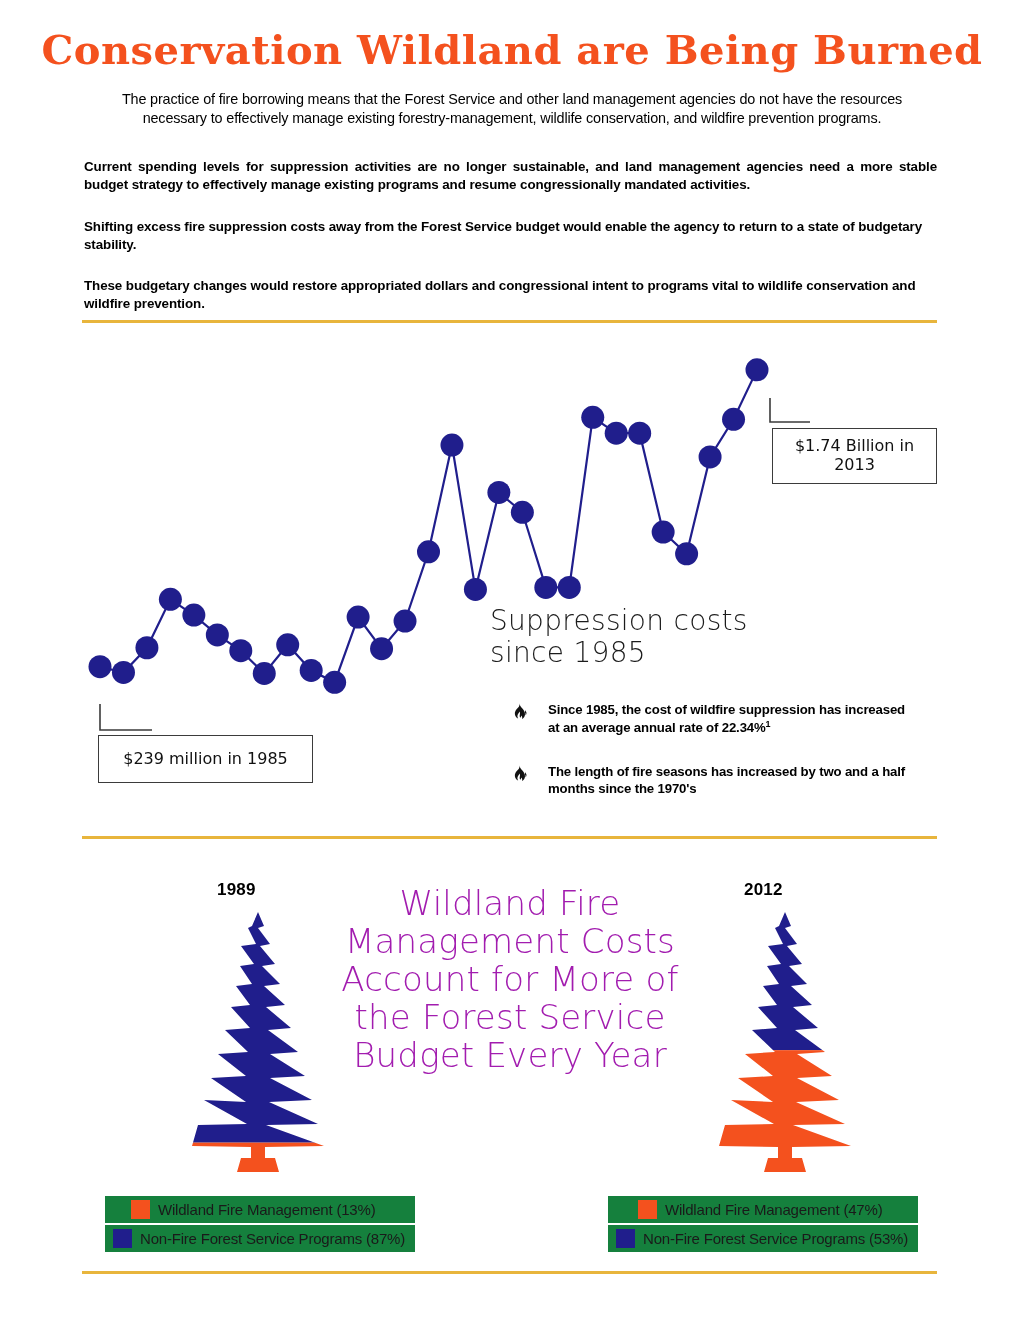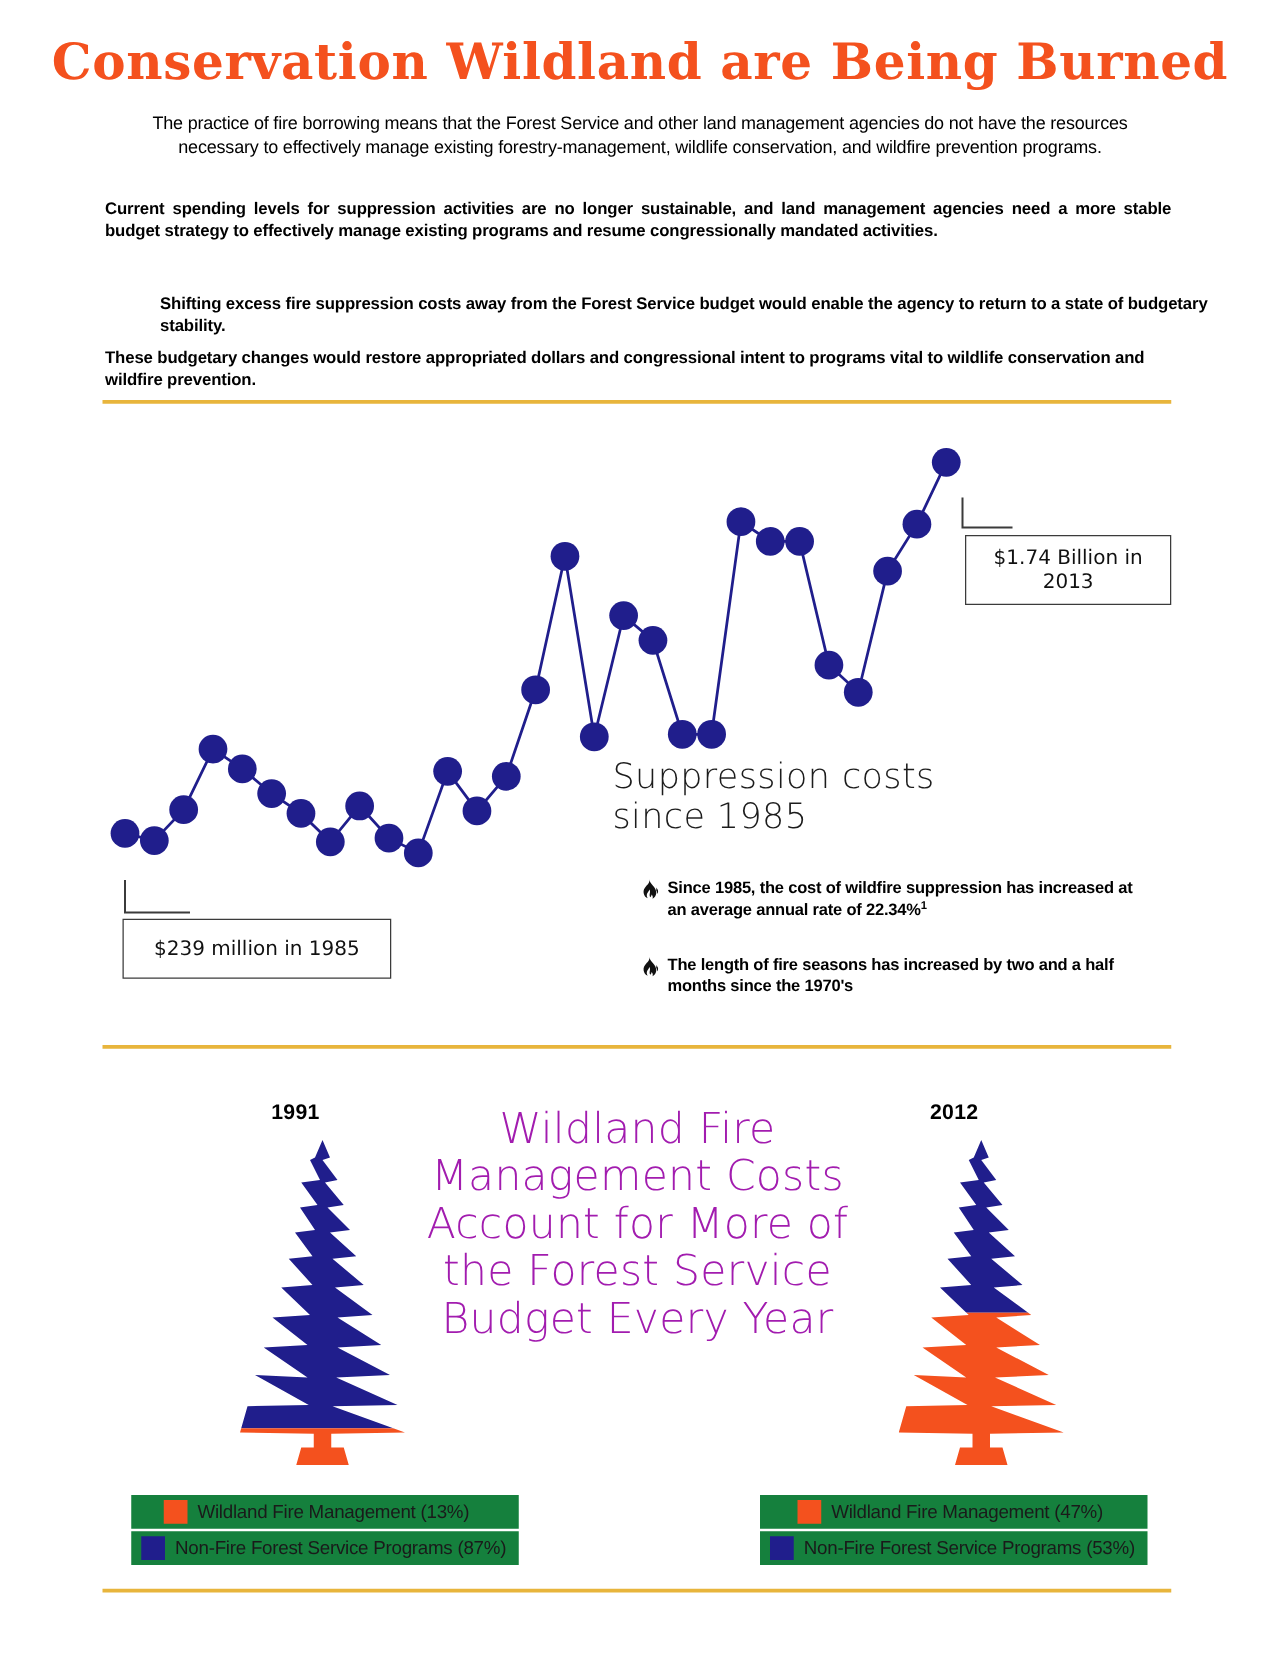--- a/index.html
+++ b/index.html
@@ -51,21 +51,21 @@
   .body-para {
     position: absolute;
     left: 84px;
     width: 853px;
     font-size: 13.4px;
     font-weight: bold;
     line-height: 1.33;
     letter-spacing: -0.1px;
   }
   #para-1 { top: 158px; text-align: justify; }
-  #para-2 { top: 234px; margin-left: 44px; }
+  #para-2 { top: 218px; }
   #para-3 { top: 277px; }
 
   
   .rule {
     position: absolute;
     left: 82px;
     width: 855px;
     height: 3px;
     background: #e8b53c;
   }
@@ -122,21 +122,21 @@
     font-size: 28px;
     line-height: 1.13;
     color: #1c1c1c;
     letter-spacing: 0.3px;
   }
   .fact {
     position: absolute;
     left: 512px;
     width: 400px;
     display: flex;
-    gap: 6px;
+    gap: 20px;
     align-items: flex-start;
   }
   #fact-1 { top: 702px; }
   #fact-2 { top: 764px; }
   .fact-text {
     font-size: 13.2px;
     font-weight: bold;
     line-height: 1.28;
     letter-spacing: -0.15px;
     color: #000;
@@ -296,21 +296,21 @@
       <path d="M7.4 0.4C7.9 3.2 6.3 4.3 5 5.8 3.4 7.6 2.6 9.2 2.9 11.3c0.3 2.1 1.7 3.7 3.3 4.3-0.9-1.3-1-2.7-0.4-4 0.5-1.1 1.4-1.9 1.8-3.1 0.6 1.2 0.4 2.3 0.2 3.3-0.2 1.1-0.2 2.1 0.5 3 0.6-0.6 0.9-1.4 1-2.3 0.9 1 1.2 2.1 0.7 3.4 1.7-0.8 2.9-2.5 3-4.5 0.1-2.4-1.2-4.1-2.6-5.8C8.7 3.7 7.7 2.3 7.4 0.4z" fill="#111"></path>
       <path d="M12.9 9.2c0.6 0.9 0.8 1.9 0.6 3 0.8-0.7 1.1-1.7 0.9-2.8-0.2-1-0.8-1.8-1.5-2.5 0.3 0.8 0.3 1.5 0 2.3z" fill="#111"></path>
     </svg>
     <div class="fact-text">
       <span>The length of fire seasons has increased by two and a half months since the 1970's</span>
     </div>
   </div>
 
   <div id="trees-heading">Wildland Fire Management Costs Account for More of the Forest Service Budget Every Year</div>
 
-  <div class="year-label" id="year-1991">1991</div>
+  <div class="year-label" id="year-1991">1989</div>
   <div class="year-label" id="year-2012">2012</div>
 
   <div class="tree" id="tree-1991">
       <svg viewBox="0 0 220 272">
         <defs>
           <clipPath id="treeclip1">
             <path d="M110 6 L116 20 L110 22 L122 38 L112 40 L127 58 L114 60 L132 78 L116 80 L137 99 L118 101 L143 122 L120 124 L150 146 L122 148 L157 170 L122 172 L164 194 L121 196 L170 218 L118 219 L176 240 L117 241 L117 252 L127 252 L131 266 L89 266 L93 252 L103 252 L103 241 L44 240 L50 219 L99 218 L56 194 L98 196 L63 172 L98 170 L70 148 L100 146 L77 124 L102 122 L83 101 L102 99 L88 80 L104 78 L92 60 L106 58 L93 40 L108 38 L100 22 L104 20 Z"></path>
           </clipPath>
         </defs>
         <g clip-path="url(#treeclip1)">

